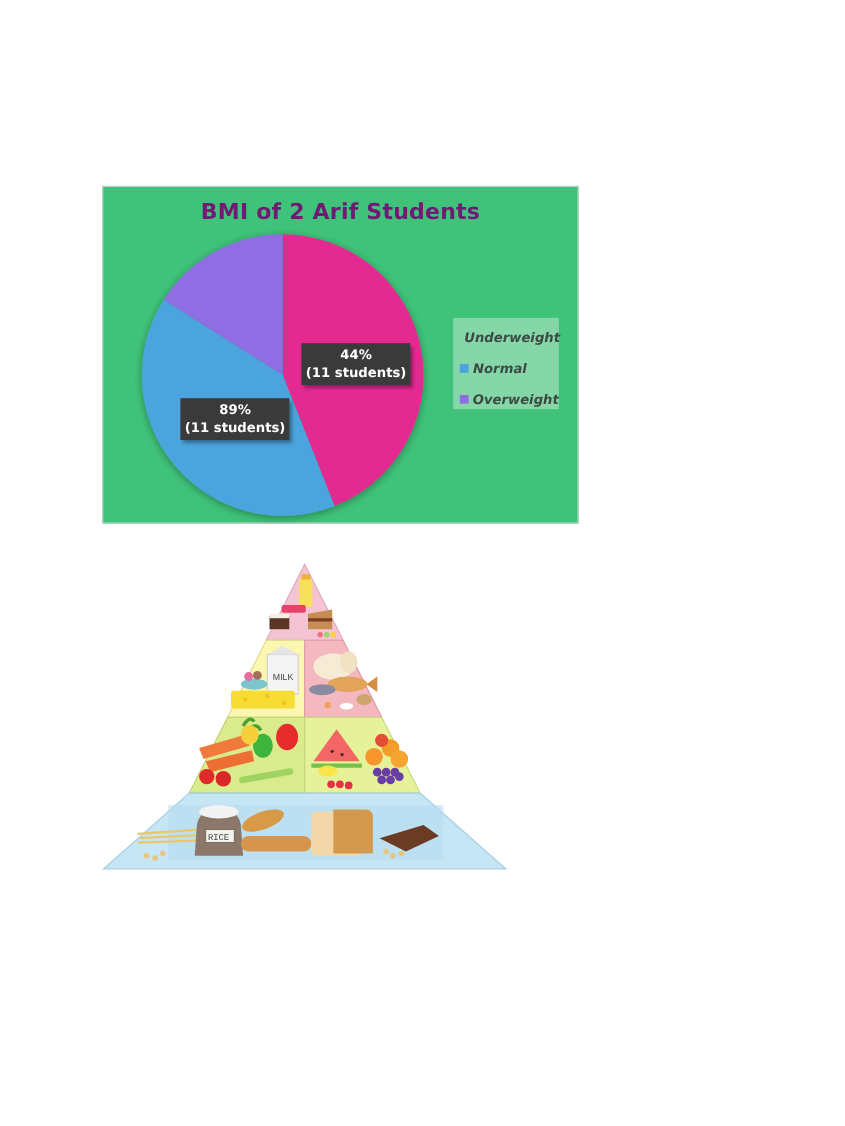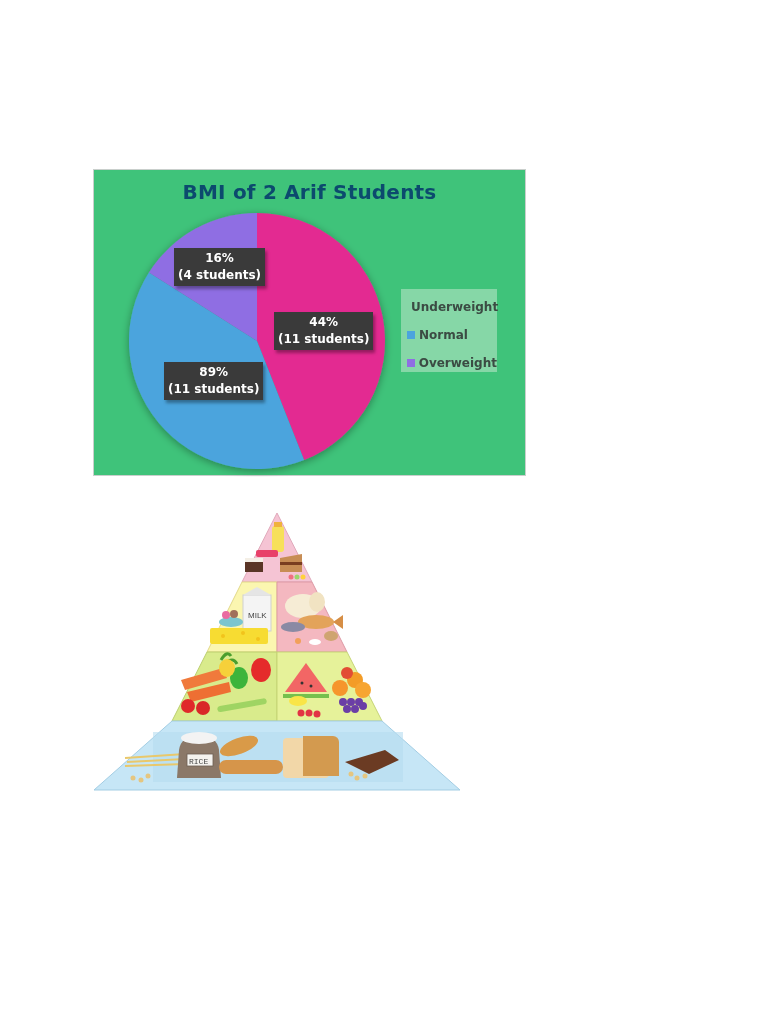--- a/index.html
+++ b/index.html
@@ -6,31 +6,31 @@
   body {
     width: 768px; height: 1024px; background: #ffffff; position: relative; overflow: hidden;
     font-family: "DejaVu Sans", "Liberation Sans", sans-serif;
   }
   .chart-panel {
     position: absolute; left: 93px; top: 169px; width: 433px; height: 307px;
     background: #3fc37a; border: 1px solid #c9cfcc; box-sizing: border-box;
   }
   .chart-title {
     position: absolute; left: 0; right: 0; top: 10px; text-align: center;
-    font-size: 20px; font-weight: bold; color: #0c4a6e; letter-spacing: 0.2px;
+    font-size: 20px; font-weight: bold; color: #701a75; letter-spacing: 0.2px;
   }
   .pie-svg { position: absolute; left: 0; top: 0; }
   .data-label {
     position: absolute; background: #3a3a3a; color: #ffffff; font-size: 12px; font-weight: bold;
     text-align: center; line-height: 17px; padding: 2px 4px; box-shadow: 2px 3px 3px rgba(0,0,0,0.35);
     white-space: nowrap;
   }
   .legend {
-    position: absolute; left: 307px; top: 119px; width: 96px; height: 83px;
-    background: #86d7a7; box-sizing: border-box; padding: 4px 0 1px 6px;
+    position: absolute; left: 318px; top: 119px; width: 96px; height: 83px;
+    background: #86d7a7; box-sizing: border-box; padding: 4px 0 1px 6px; font-style: italic;
   }
   .legend-item { display: flex; align-items: center; height: 28px; font-size: 12px; font-weight: bold; color: #3b4b43; }
   .legend-swatch { width: 8px; height: 8px; margin-right: 4px; display: inline-block; }
   .pyramid-wrap { position: absolute; left: 93px; top: 510px; width: 370px; height: 285px; }
 </style>
 </head>
 <body>
 
 <div class="chart-panel">
   <div class="chart-title">BMI of 2 Arif Students</div>
@@ -56,24 +56,20 @@
     </g>
   </svg>
 
   <div class="data-label" style="left:180px; top:142px;">
     <div>44%</div>
     <div>(11 students)</div>
   </div>
   <div class="data-label" style="left:70px; top:192px;">
     <div>89%</div>
     <div>(11 students)</div>
-  </div>
-  <div class="data-label" style="left:80px; top:78px;">
-    <div>16%</div>
-    <div>(4 students)</div>
   </div>
 
   <div class="legend">
     <div class="legend-item">
       <span class="legend-swatch" style="background:#e32c91"></span>
       <span>Underweight</span>
     </div>
     <div class="legend-item">
       <span class="legend-swatch" style="background:#4ba4dd"></span>
       <span>Normal</span>

